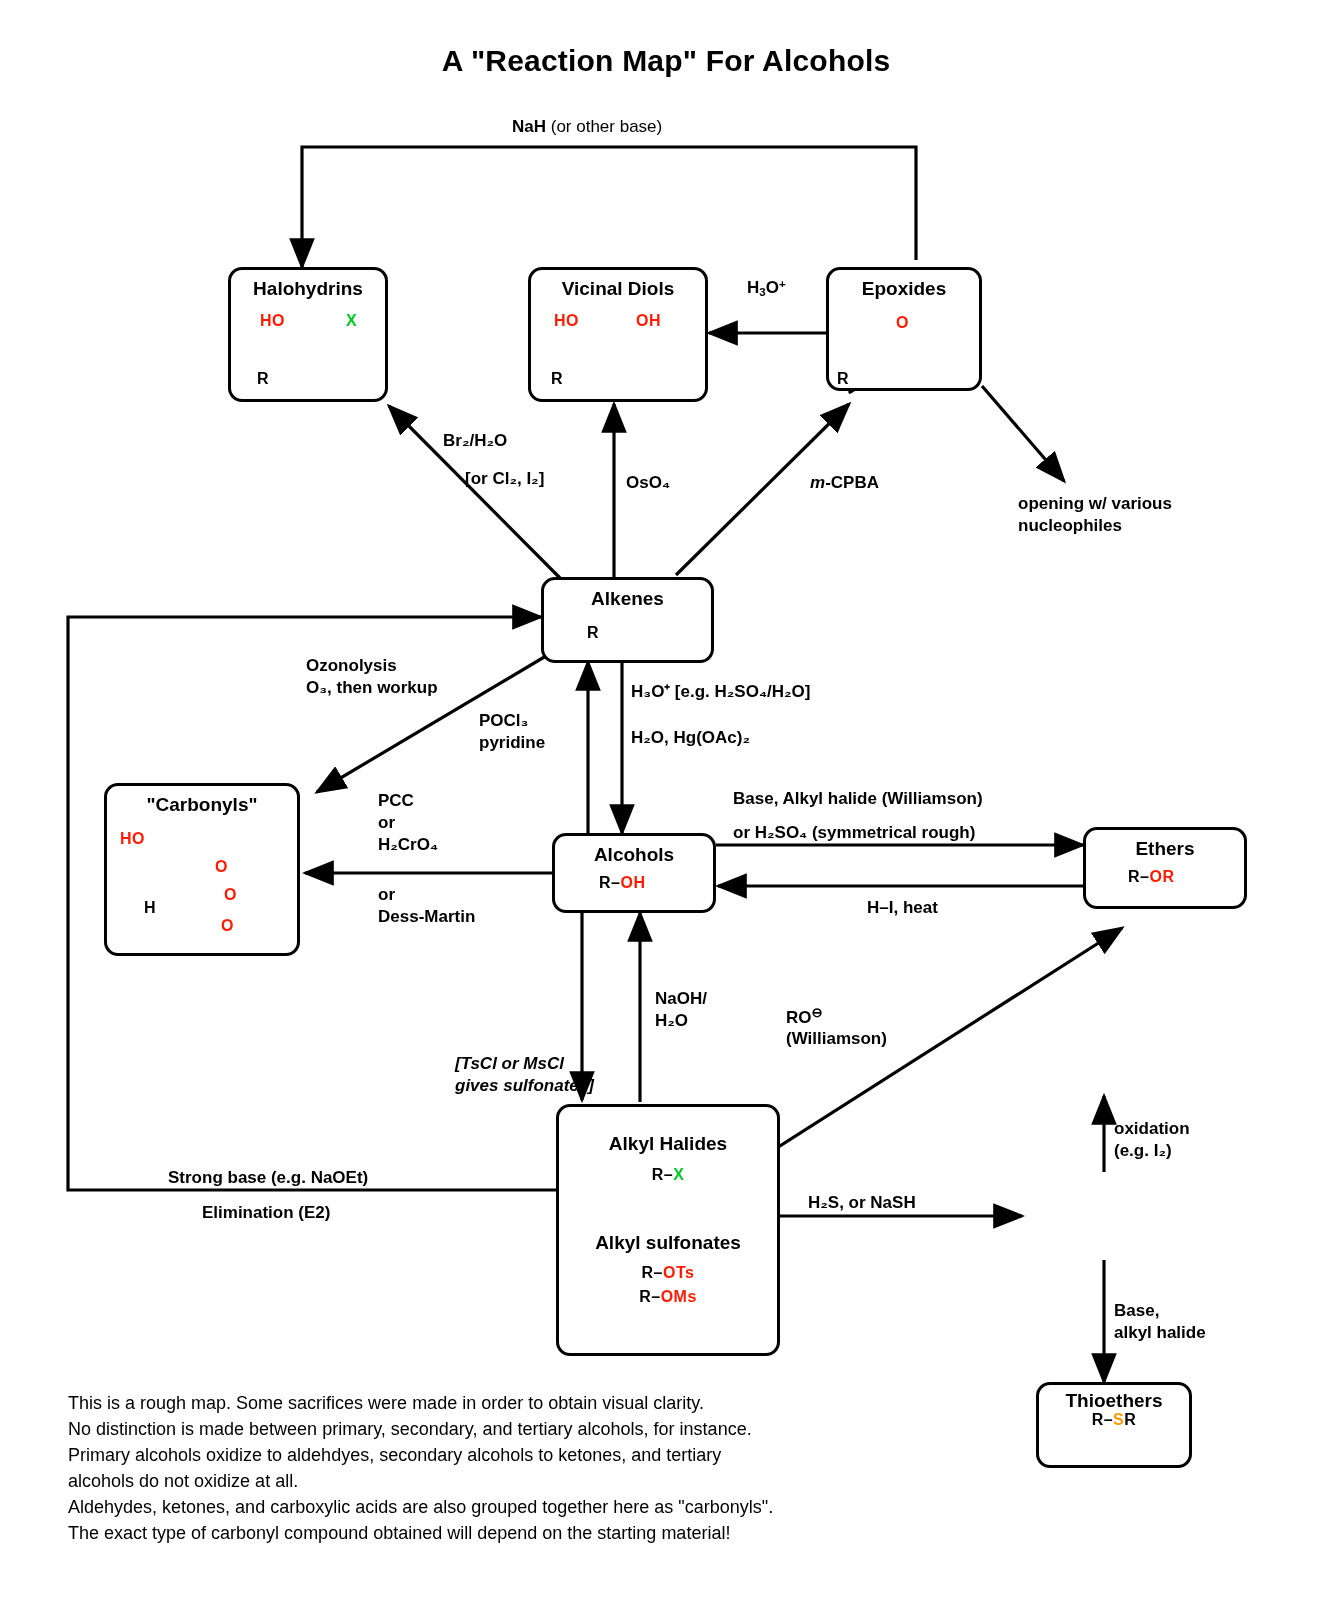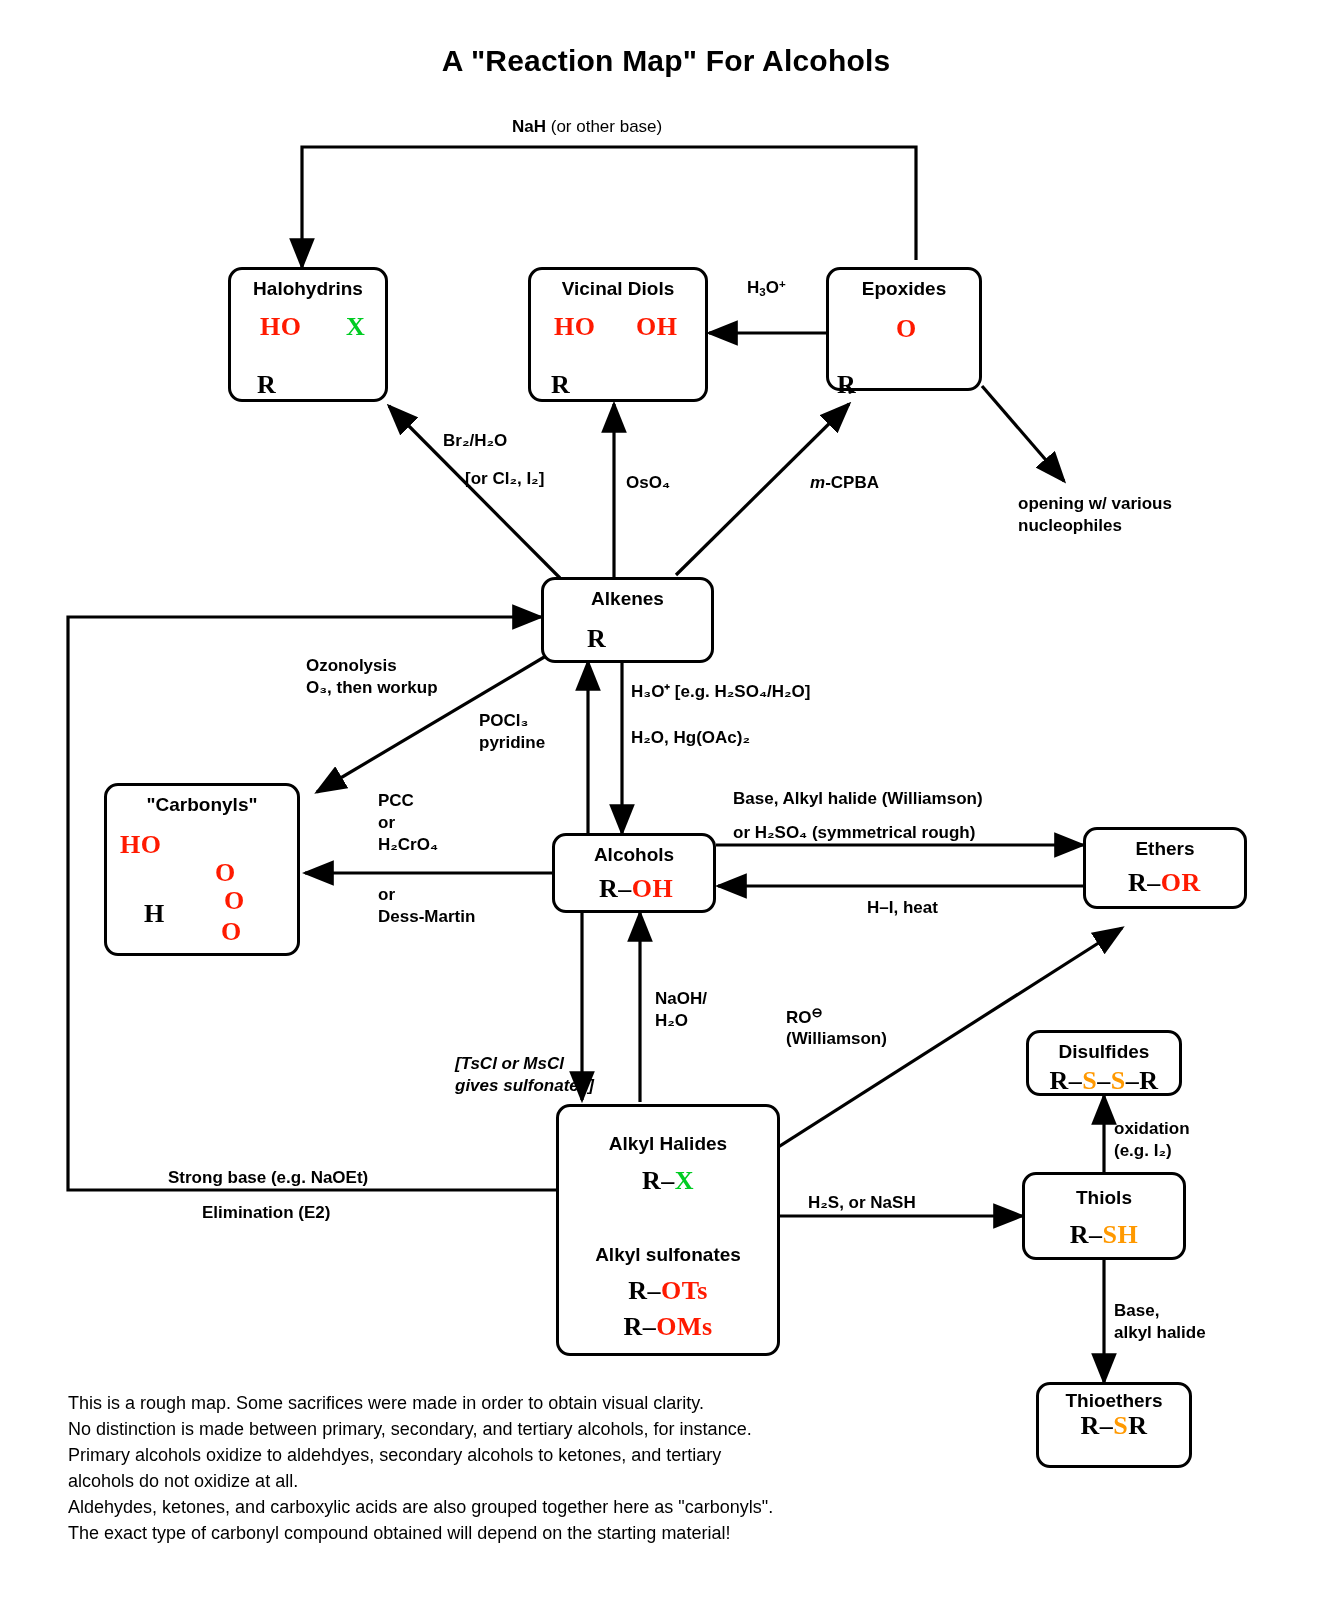--- a/index.html
+++ b/index.html
@@ -28,21 +28,21 @@
     border-radius:14px;
     background:#fff;
     box-sizing:border-box;
     text-align:center;
   }
   .box .bt{
     font-size:19px;font-weight:bold;line-height:1.12;
     padding-top:8px;
   }
   .formula{
-    font-size:26px;font-weight:bold;letter-spacing:.5px;font-family:Liberation Serif, serif;
+    font-size:16px;font-weight:bold;letter-spacing:.5px;
   }
   .red{color:#ff1a00;}
   .green{color:#00cc22;}
   .orange{color:#ff9900;}
 
   
   .lbl{
     position:absolute;
     font-size:17px;font-weight:bold;line-height:1.28;
     white-space:nowrap;
@@ -276,38 +276,26 @@
   <div class="lbl" style="left:168px;top:1167px;">
     <span>Strong base (e.g. NaOEt)</span>
   </div>
   <div class="lbl" style="left:202px;top:1202px;">
     <span>Elimination (E2)</span>
   </div>
   <div class="lbl" style="left:808px;top:1192px;">
     <span>H₂S, or NaSH</span>
   </div>
 
-  <div class="box" style="left:1026px;top:1030px;width:156px;height:66px;">
-    <div class="bt">Disulfides</div>
-    <div class="formula" style="margin-top:4px;">
-      <span>R</span><span>–</span><span class="orange">S</span><span>–</span><span class="orange">S</span><span>–</span><span>R</span>
-    </div>
-  </div>
 
   <div class="lbl" style="left:1114px;top:1118px;">
     <span>oxidation</span><br>
     <span>(e.g. I₂)</span>
   </div>
 
-  <div class="box" style="left:1022px;top:1172px;width:164px;height:88px;">
-    <div class="bt" style="padding-top:12px;">Thiols</div>
-    <div class="formula" style="margin-top:12px;">
-      <span>R</span><span>–</span><span class="orange">SH</span>
-    </div>
-  </div>
 
   <div class="lbl" style="left:1114px;top:1300px;">
     <span>Base,</span><br>
     <span>alkyl halide</span>
   </div>
 
   <div class="box" style="left:1036px;top:1382px;width:156px;height:86px;">
     <div class="bt" style="padding-top:5px;">Thioethers</div>
     <div class="formula" style="">
       <span>R</span><span>–</span><span class="orange">S</span><span>R</span>

